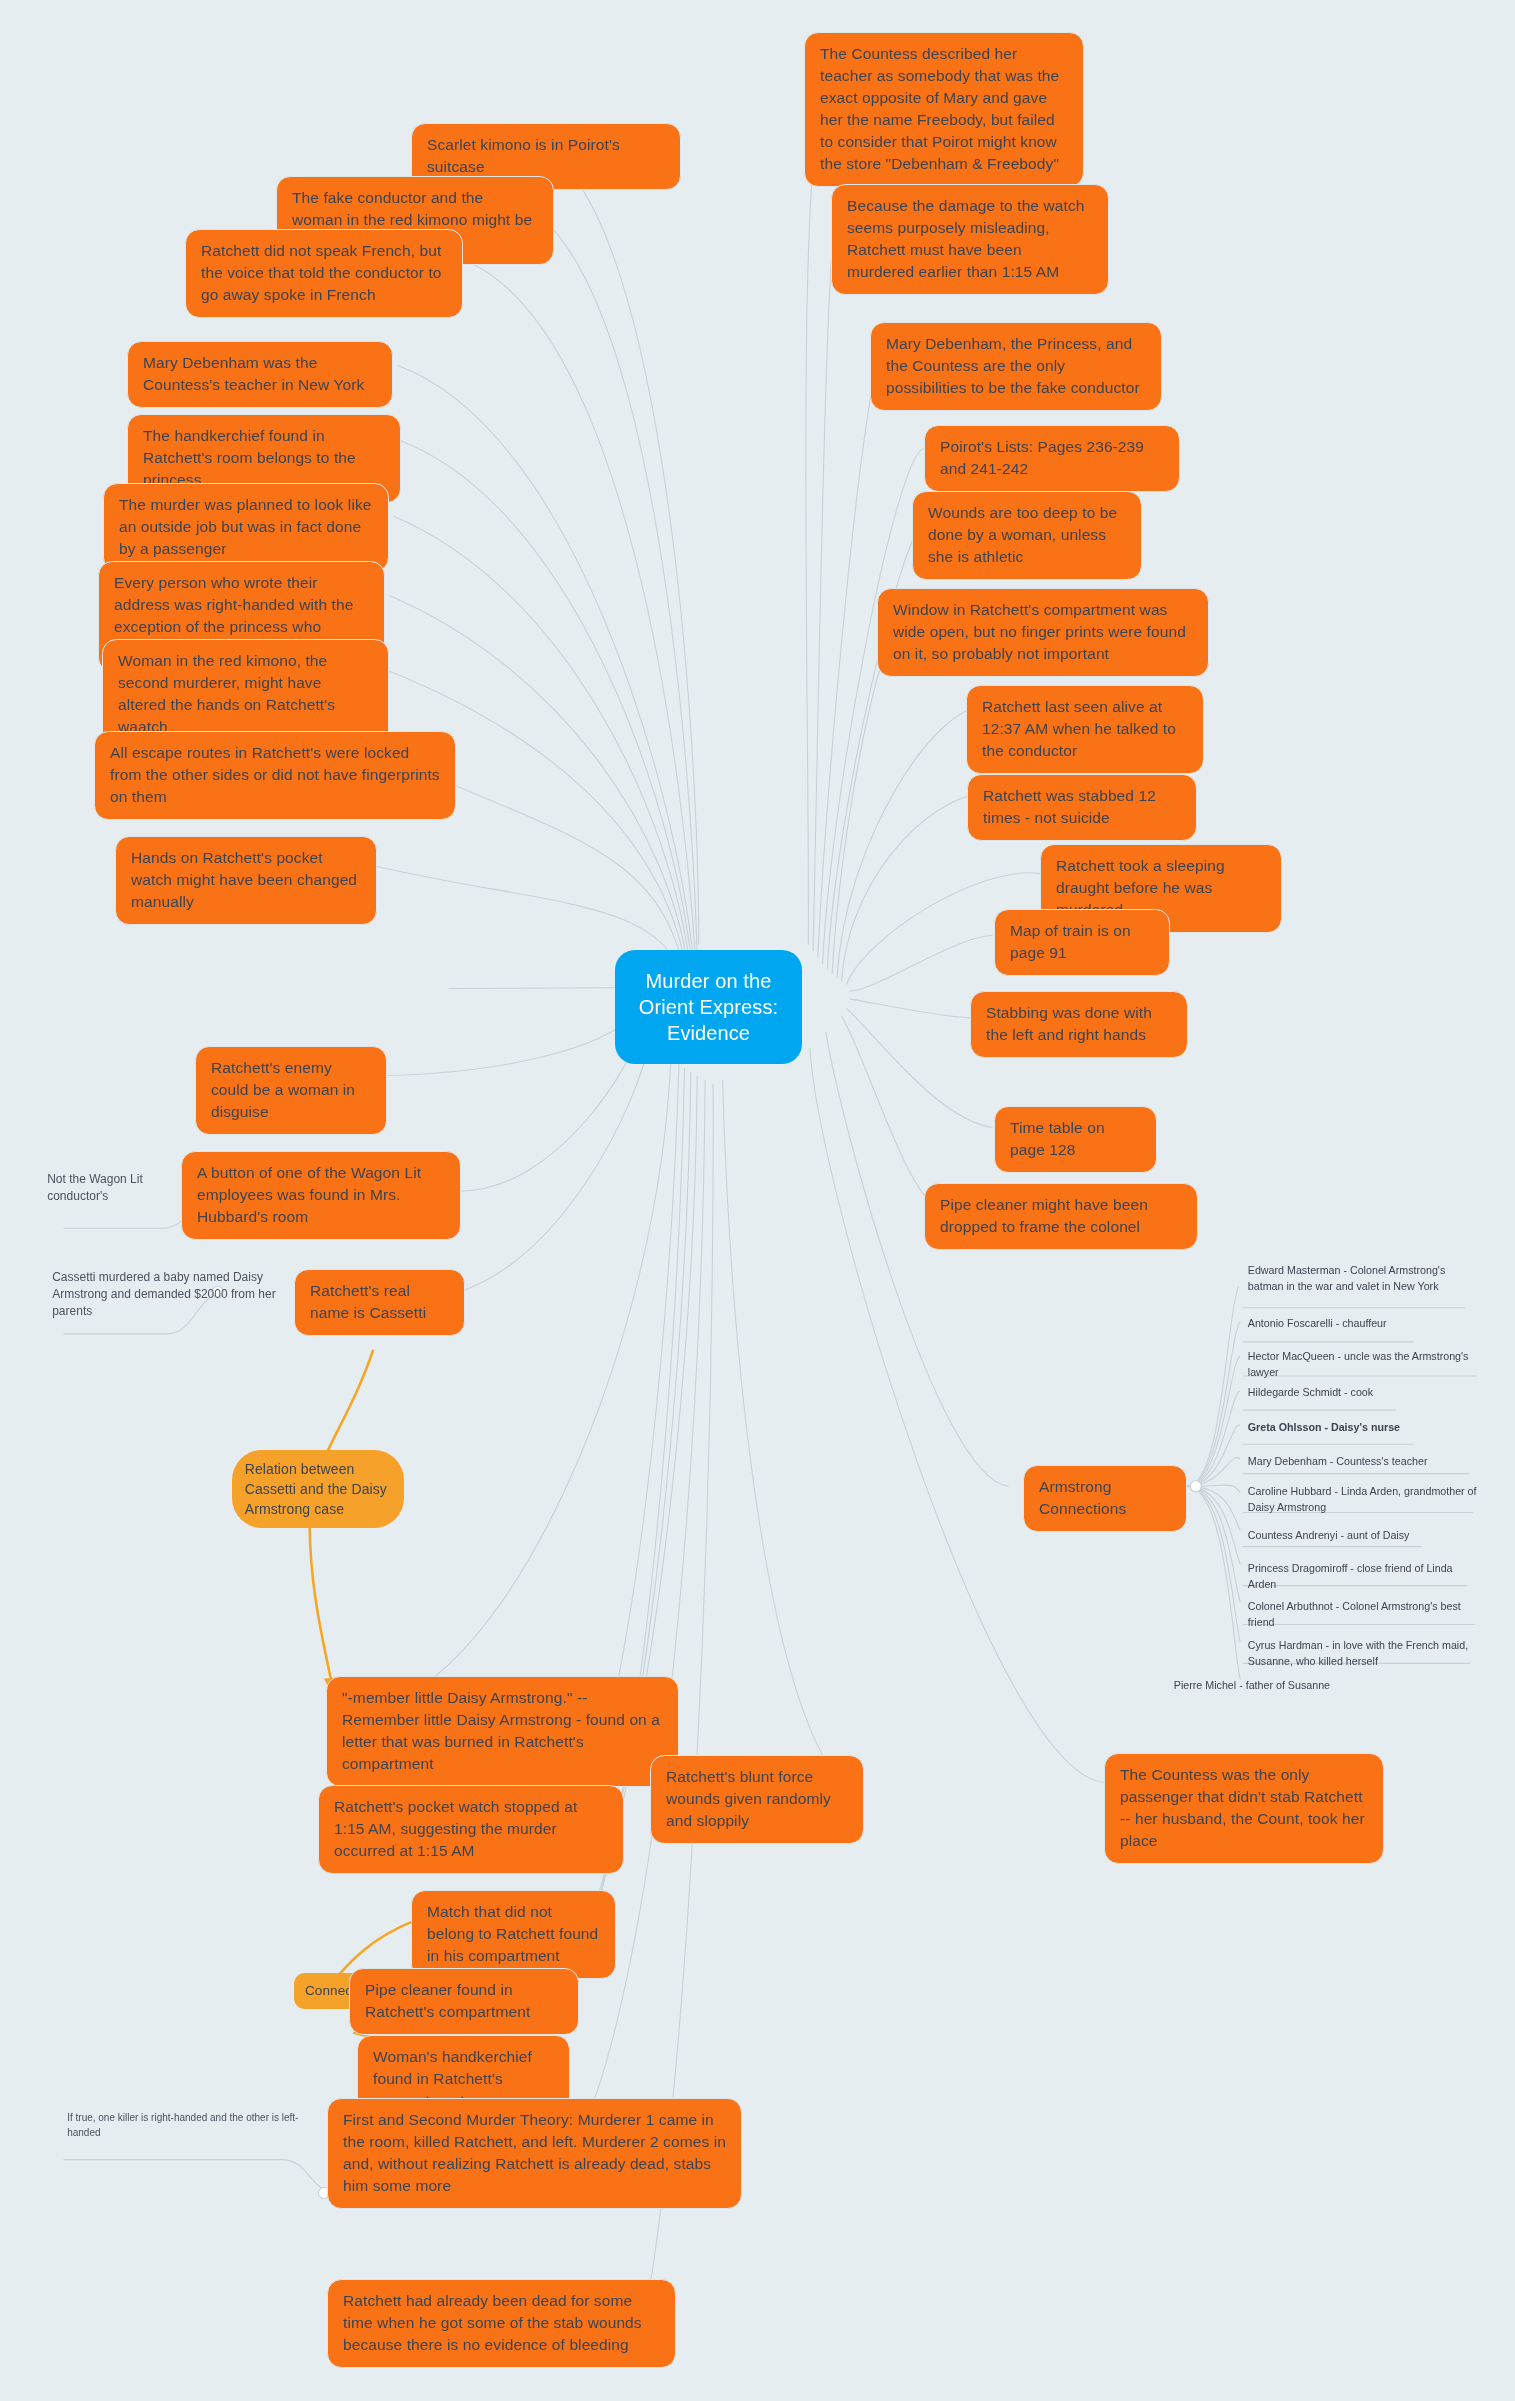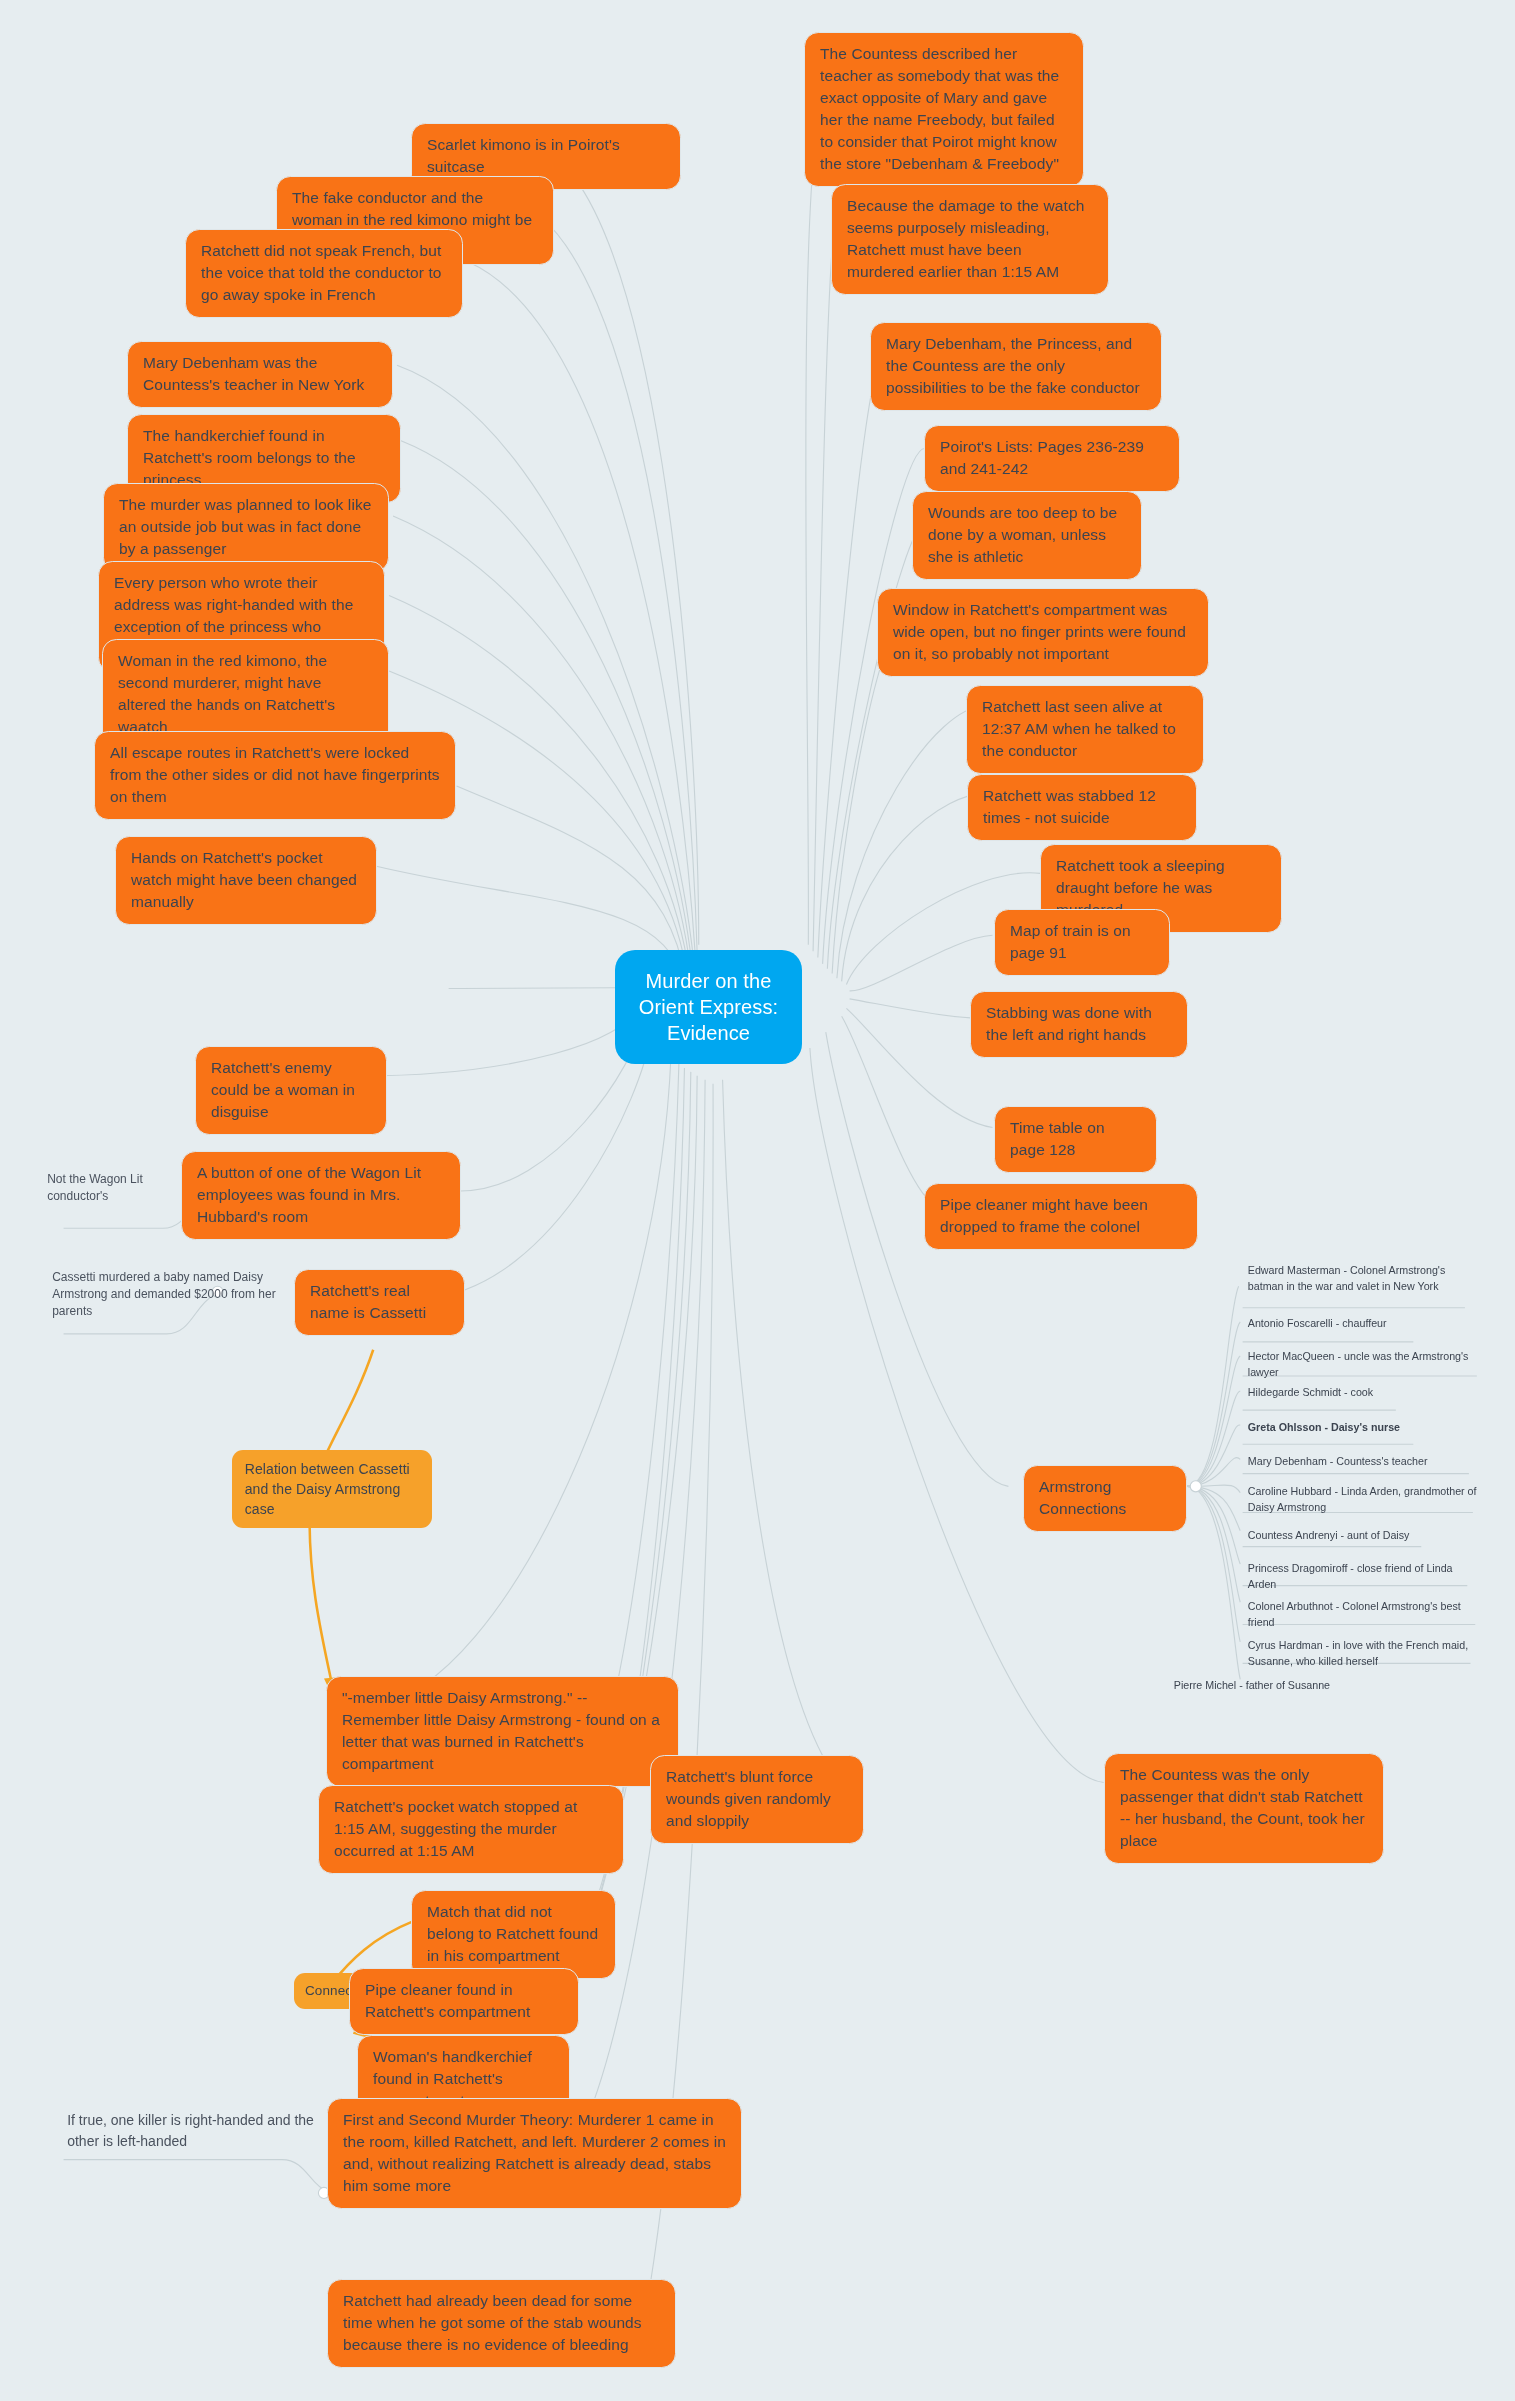--- a/index.html
+++ b/index.html
@@ -78,21 +78,21 @@
     position: absolute;
     box-sizing: border-box;
     color: #4a525e;
     font-size: 12px;
     line-height: 1.45;
     padding: 1.6px 3.2px;
     background: transparent;
     border: none;
   }
   .note.big {
-    font-size: 14px;
+    font-size: 10px;
     line-height: 1.5;
   }
 
   
   .leaf {
     position: absolute;
     box-sizing: border-box;
     color: #3c4450;
     font-size: 10.7px;
     line-height: 1.44;
@@ -221,21 +221,21 @@
   <div class="node" style="left:195px; top:1046px; width:192px;">Ratchett's enemy could be a woman in disguise</div>
 
   <div class="node" style="left:181px; top:1151px; width:280px;">A button of one of the Wagon Lit employees was found in Mrs. Hubbard's room</div>
 
   <div class="note" style="left:44px; top:1169px; width:131px;">Not the Wagon Lit conductor's</div>
 
   <div class="node" style="left:294px; top:1269px; width:171px;">Ratchett's real name is Cassetti</div>
 
   <div class="note" style="left:49px; top:1267px; width:246px;">Cassetti murdered a baby named Daisy Armstrong and demanded $2000 from her parents</div>
 
-  <div class="node orange" style="left:232px; top:1450px; width:200px;">Relation between Cassetti and the Daisy Armstrong case</div>
+  <div class="node orange" style="left:232px; top:1450px; width:172px;border-radius:30px;">Relation between Cassetti and the Daisy Armstrong case</div>
 
   <div class="node" style="left:326px; top:1676px; width:353px;">"-member little Daisy Armstrong." -- Remember little Daisy Armstrong - found on a letter that was burned in Ratchett's compartment</div>
 
   <div class="node" style="left:318px; top:1785px; width:306px;">Ratchett's pocket watch stopped at 1:15 AM, suggesting the murder occurred at 1:15 AM</div>
 
   <div class="node" style="left:650px; top:1755px; width:214px;">Ratchett's blunt force wounds given randomly and sloppily</div>
 
   <div class="node" style="left:411px; top:1890px; width:205px;">Match that did not belong to Ratchett found in his compartment</div>
 
   <div class="node orange small" style="left:294px; top:1973px; width:68px;">Connec</div>

